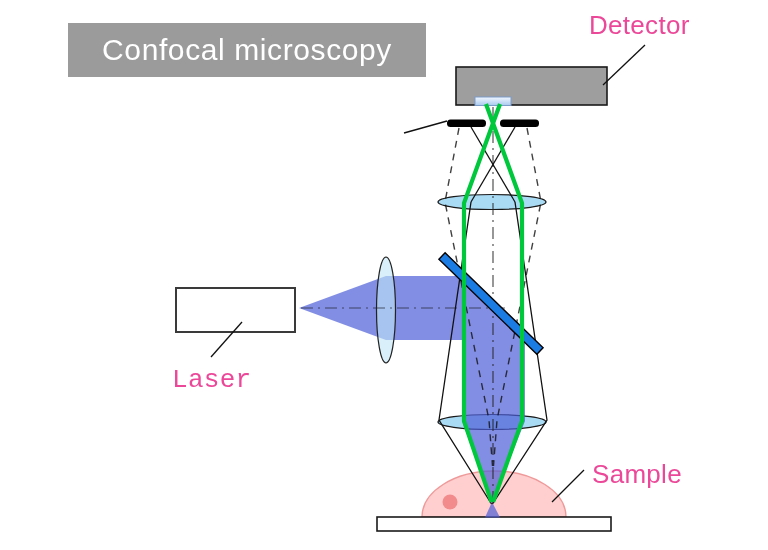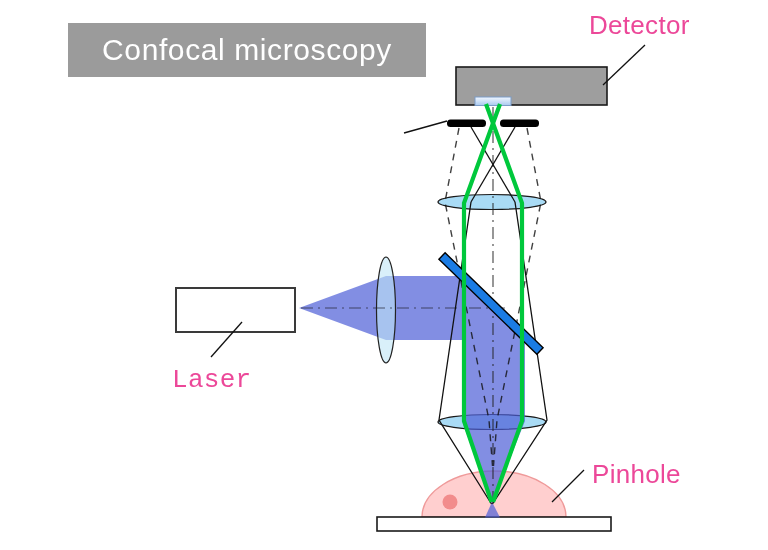--- a/index.html
+++ b/index.html
@@ -70,14 +70,14 @@
       <line x1="597" y1="45" x2="555" y2="85"></line>
       <line x1="356" y1="133" x2="399" y2="121"></line>
       <line x1="163" y1="357" x2="194" y2="322"></line>
       <line x1="536" y1="470" x2="504" y2="502"></line>
     </g>
   </svg>
 
   <div id="title-banner">Confocal microscopy</div>
   <div class="lbl" style="left:541px;top:10px;">Detector</div>
   <div class="lbl" style="left:124px;top:365px;font-family:Liberation Mono, monospace;">Laser</div>
-  <div class="lbl" style="left:544px;top:459px;">Pinhole</div>
+  <div class="lbl" style="left:544px;top:459px;">Sample</div>
 </div>
 
 </body></html>

